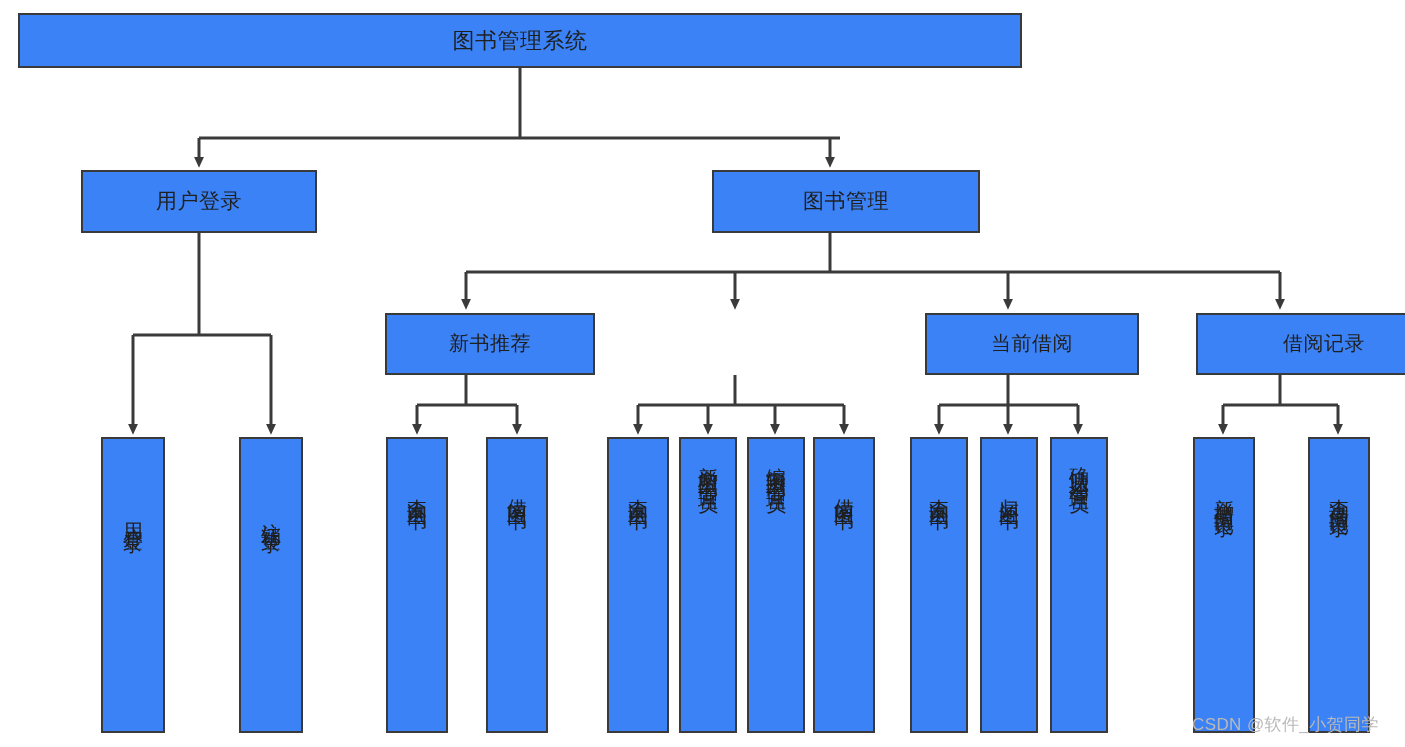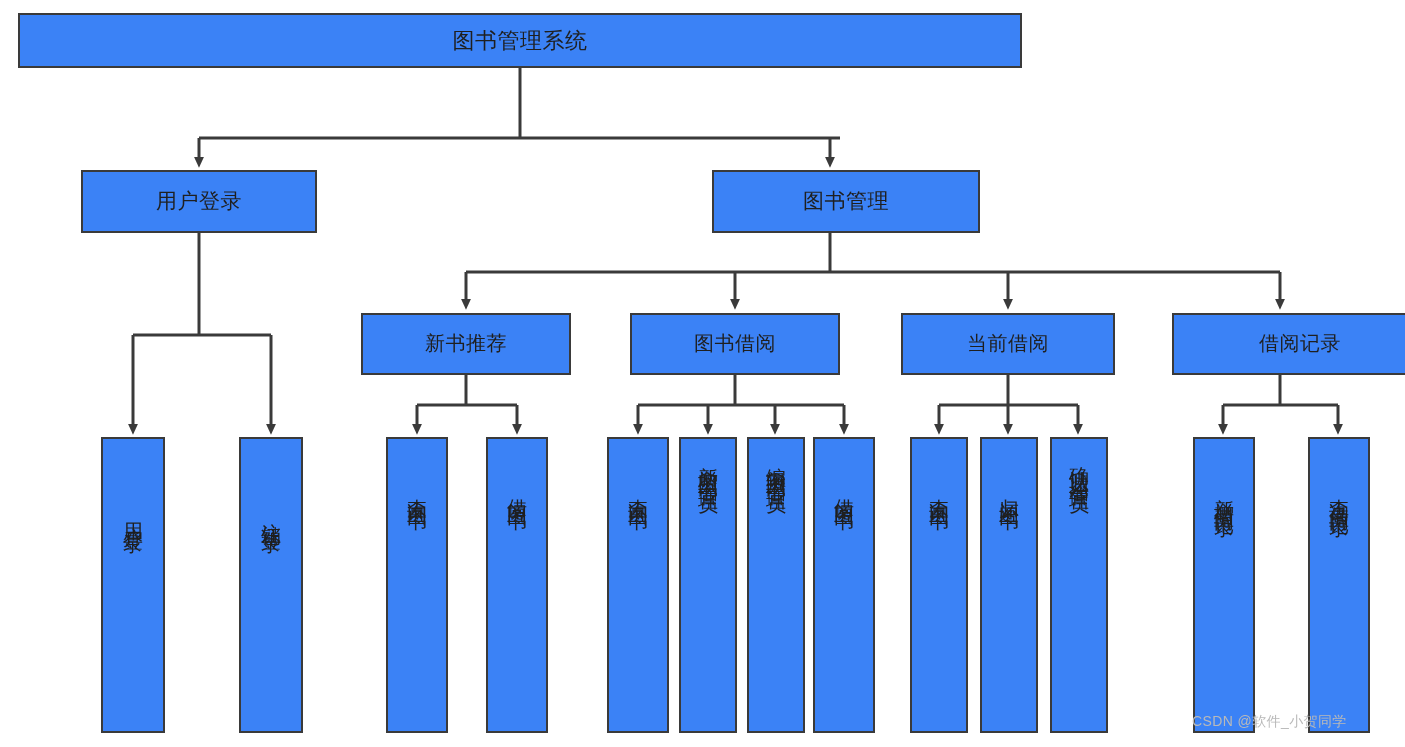--- a/index.html
+++ b/index.html
@@ -8,30 +8,30 @@
   #stage{position:relative;width:1405px;height:747px;}
   svg#wires{position:absolute;left:0;top:0;width:1405px;height:747px;}
 
   .node{position:absolute;box-sizing:border-box;background:#3b82f6;
         border:2.5px solid #3a3a3a;display:flex;align-items:center;
         justify-content:center;text-align:center;}
   .node .lbl{display:block;line-height:1.18;letter-spacing:.5px;}
 
   .root{font-size:22px;}
   .lvl2{font-size:21px;}
-  .lvl3{font-size:20px;}
+  .lvl3{font-size:20px;margin-left:24px;}
 
   .leaf{font-size:20px;padding:10px 2px;align-items:flex-start;}
   .leaf .lbl{writing-mode:vertical-rl;text-orientation:upright;
              letter-spacing:4px;line-height:1.05;white-space:nowrap;}
   .leaf.mid .lbl{margin-top:34px;}
   .leaf.midsm .lbl{margin-top:58px;}
   .leaf.top .lbl{margin-top:2px;}
 
-  .watermark{position:absolute;left:1192px;top:713px;font-size:14px;
+  .watermark{position:absolute;left:1192px;top:713px;font-size:17px;
              color:#b9b9b9;white-space:nowrap;letter-spacing:.4px;}
 </style>
 </head>
 <body>
 
 <div id="stage">
 
   <svg id="wires" viewBox="0 0 1405 747" xmlns="http://www.w3.org/2000/svg">
     <defs>
       <marker id="ah" markerWidth="11" markerHeight="11" refX="1.2" refY="5" orient="auto" markerUnits="userSpaceOnUse">
@@ -89,23 +89,20 @@
   <div class="node lvl2" style="left:81px;top:170px;width:236px;height:63px;">
     <span class="lbl">用户登录</span>
   </div>
   <div class="node lvl2" style="left:712px;top:170px;width:268px;height:63px;">
     <span class="lbl">图书管理</span>
   </div>
 
   <div class="node lvl3" style="left:361px;top:313px;width:210px;height:62px;">
     <span class="lbl">新书推荐</span>
   </div>
-  <div class="node lvl3" style="left:630px;top:313px;width:210px;height:62px;">
-    <span class="lbl">图书借阅</span>
-  </div>
   <div class="node lvl3" style="left:901px;top:313px;width:214px;height:62px;">
     <span class="lbl">当前借阅</span>
   </div>
   <div class="node lvl3" style="left:1172px;top:313px;width:256px;height:62px;">
     <span class="lbl">借阅记录</span>
   </div>
 
   <div class="node leaf midsm" style="left:101px;top:437px;width:64px;height:296px;">
     <span class="lbl">用户登录</span>
   </div>

